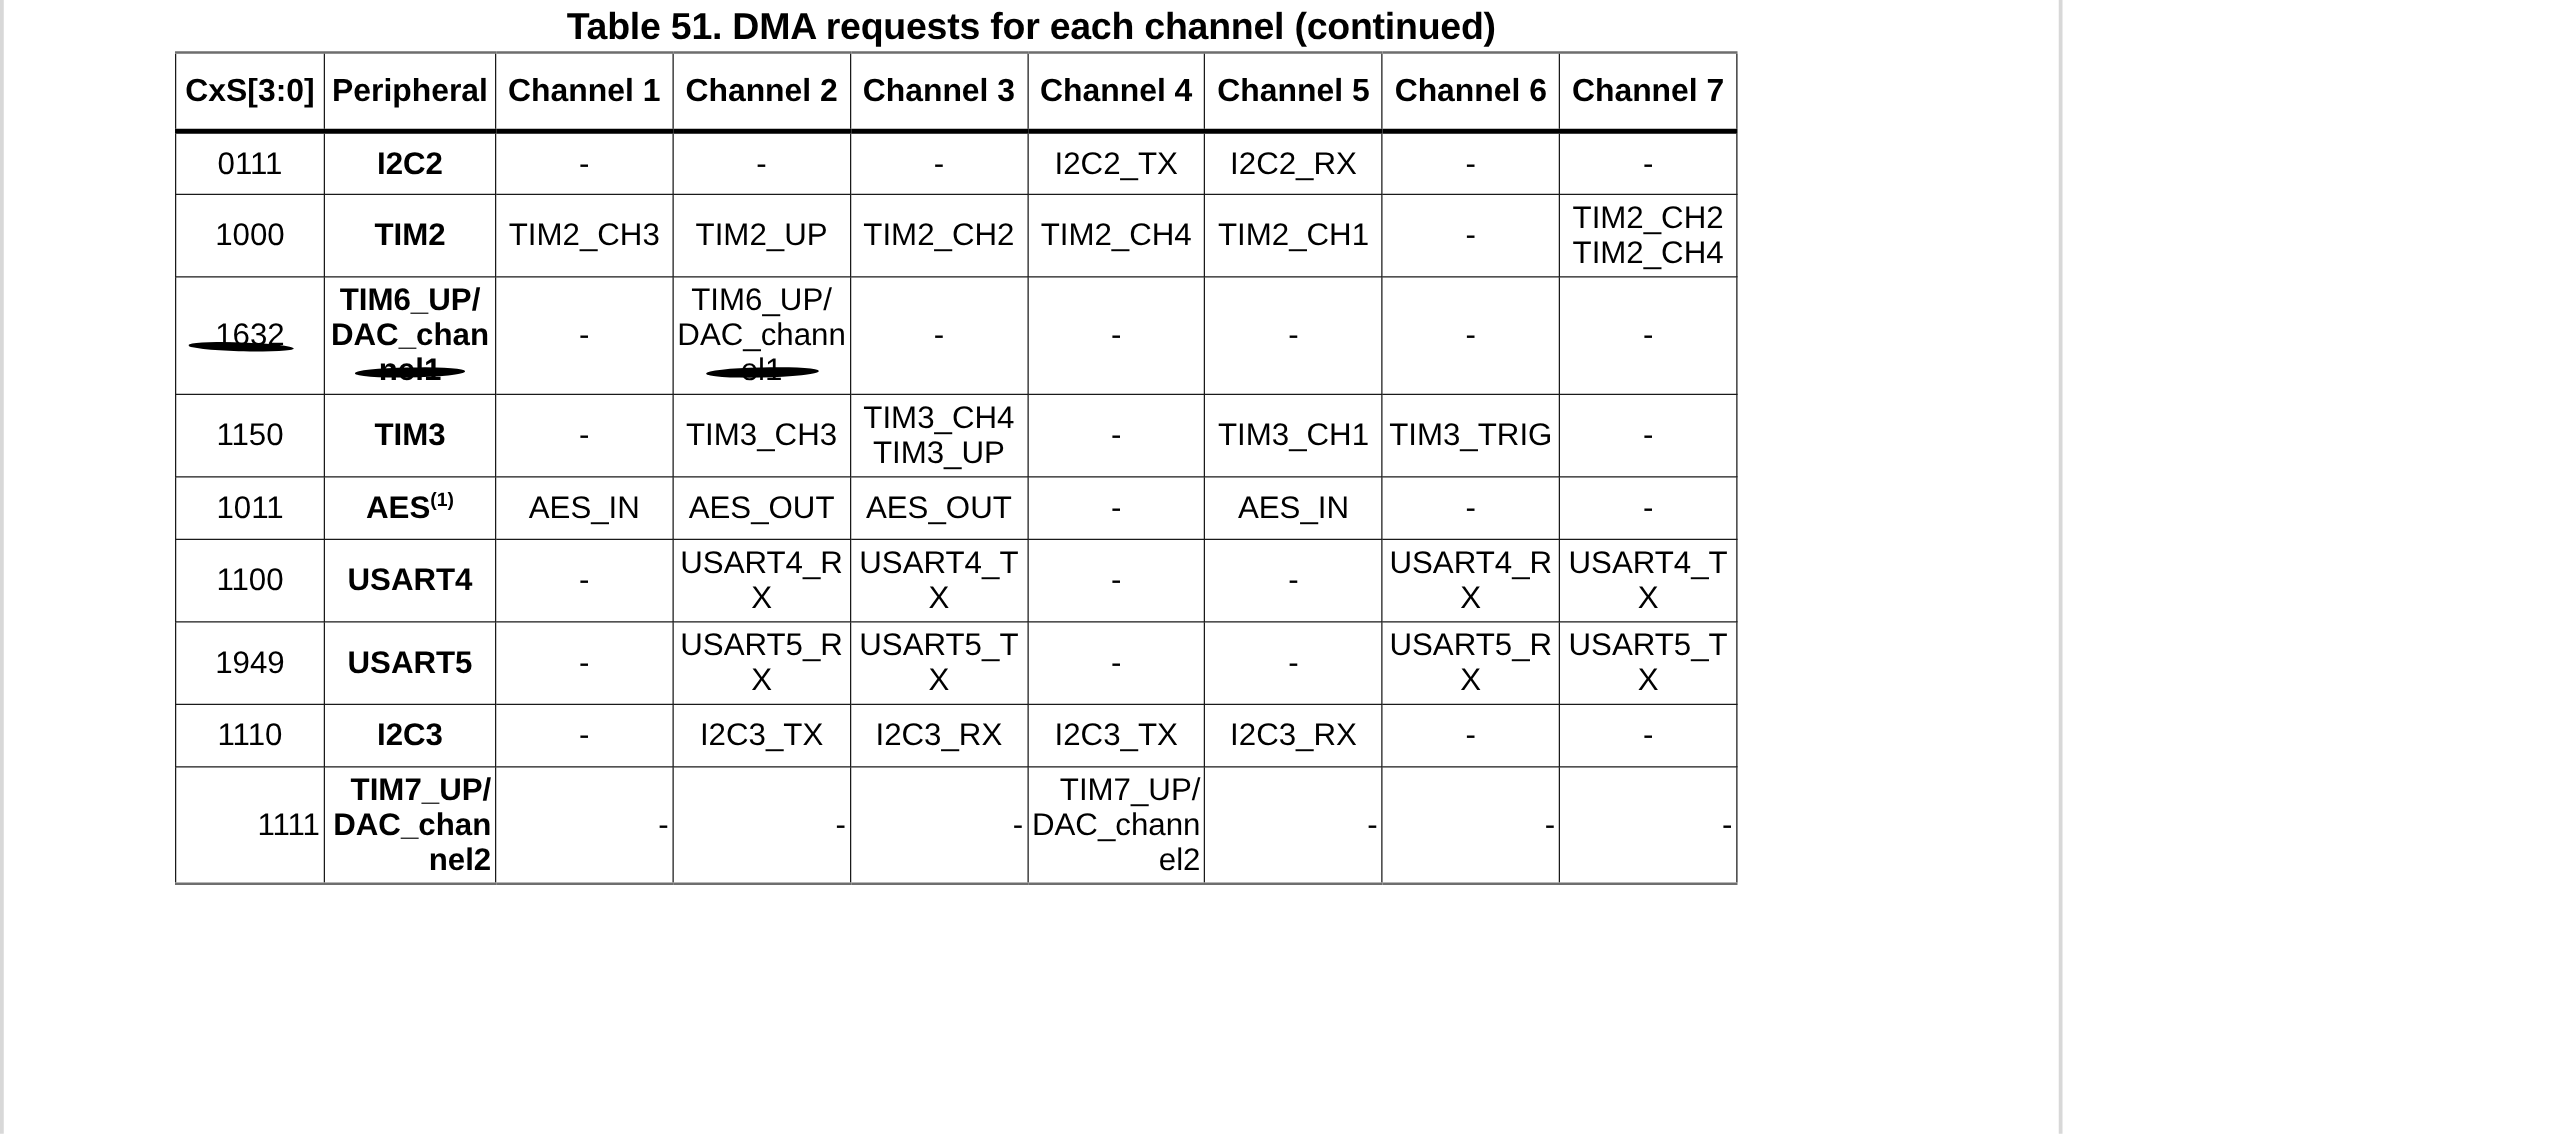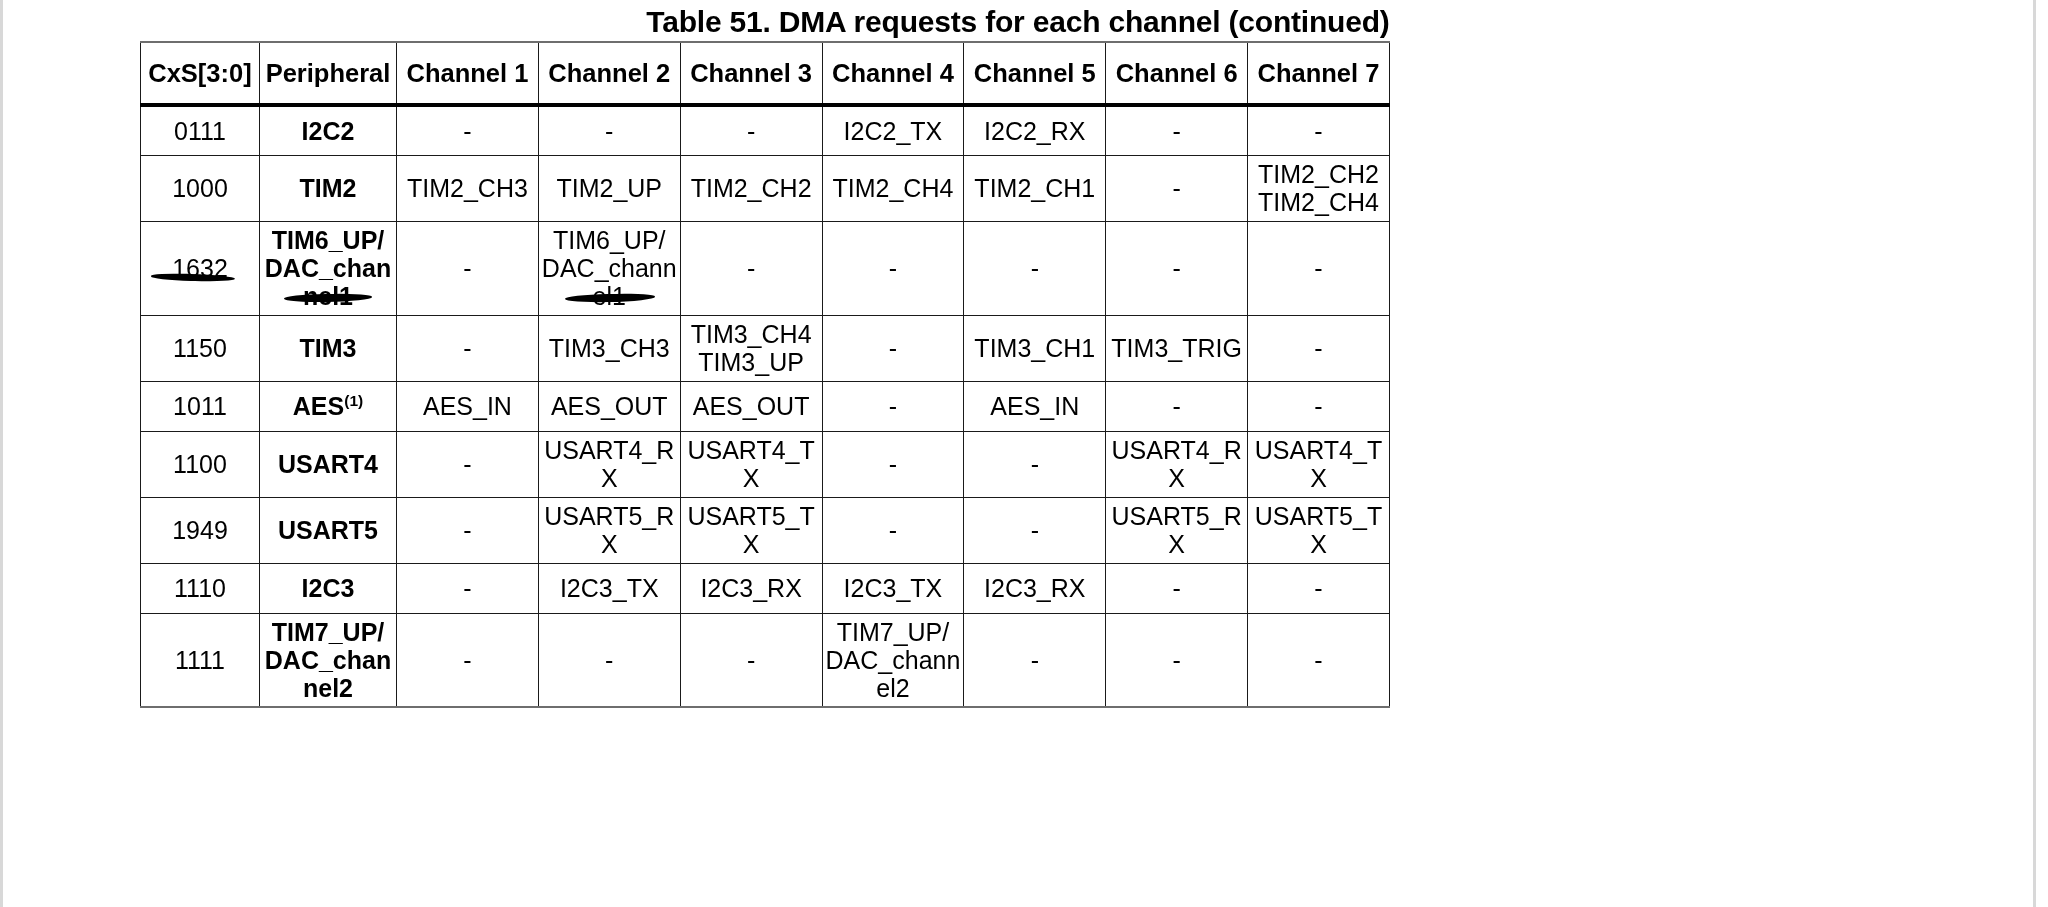--- a/index.html
+++ b/index.html
@@ -5,21 +5,21 @@
 <style>
   html,body{margin:0;padding:0;background:#ffffff;}
   body{
     width:2048px;height:907px;
     font-family:"Liberation Sans",sans-serif;
     color:#000000;
     overflow:hidden;
   }
   #page{
     position:relative;
-    width:2036px;height:907px;
+    width:1650px;height:907px;
     background:#ffffff;
   }
   
   .page-edge{
     position:absolute;top:0;bottom:0;width:3px;background:#d8d8d8;
   }
   .page-edge.left{left:0;}
   .page-edge.right{right:0;}
 
   #caption{
@@ -71,20 +71,21 @@
     font-weight:normal;
   }
   table.dma tbody td.per{
     font-weight:bold;
   }
   table.dma tbody tr td{
     border-top:1.6px solid #4a4a4a;
   }
   table.dma tbody tr:last-child td{
     border-bottom:2.5px solid #6e6e6e;
+    text-align:right;
   }
 
   
   tr.r-h1{height:50px;padding-left:20px;}
   tr.r-h2{height:66px;}
   tr.r-h3{height:94px;}
 
   sup.fn{font-size:0.62em;vertical-align:super;}
 
   

